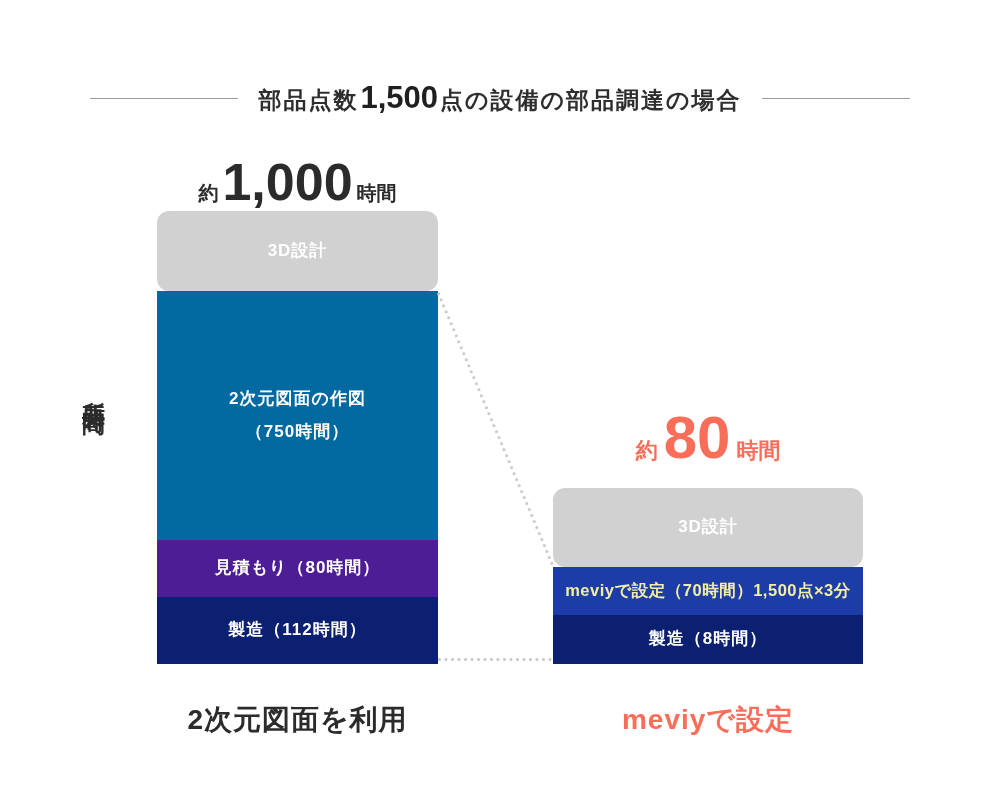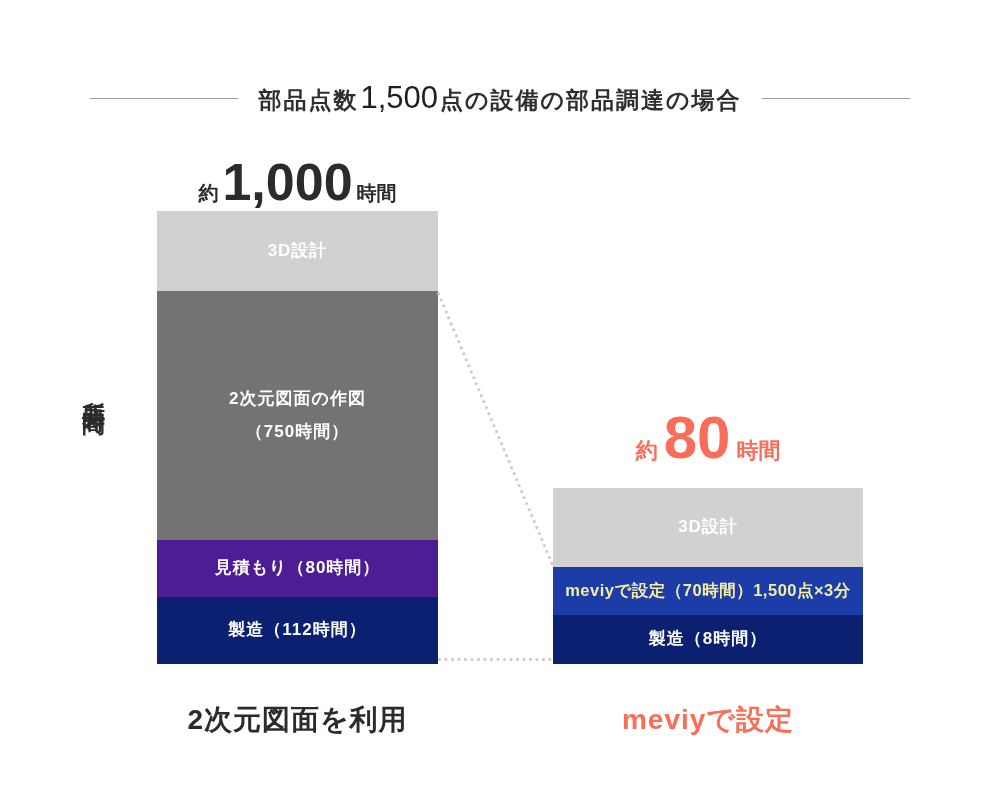--- a/index.html
+++ b/index.html
@@ -32,21 +32,21 @@
     color: #2e2e2e;
     font-size: 23px;
     font-weight: 700;
     letter-spacing: 2px;
     white-space: nowrap;
     display: flex;
     align-items: baseline;
   }
   .chart-title .hl {
     font-size: 31px;
-    font-weight: 400;
+    font-weight: 700;
     letter-spacing: 0;
     color: #1f1f1f;
     padding: 0 2px;
   }
 
   
   .y-label {
     position: absolute;
     left: 82px; top: 383px;
     writing-mode: vertical-rl;
@@ -90,22 +90,22 @@
     align-items: center;
     justify-content: center;
     color: #ffffff;
     font-weight: 700;
     font-size: 17px;
     letter-spacing: 1px;
     text-align: center;
     line-height: 1.9;
     white-space: nowrap;
   }
-  .seg-gray   { background: #d1d1d1; }
-  .seg-blue   { background: #737373; }
+  .seg-gray   { background: #d1d1d1; border-radius: 12px; }
+  .seg-blue   { background: #0369a1; }
   .seg-dgray  { background: #4c1d95; }
   .seg-navy   { background: #0b2070; }
   .seg-bblue  { background: #1c3ca8; color: #f3eea3; font-size: 16.5px; letter-spacing: 0.5px; }
 
   .s-2d-design { height: 80px; }
   .s-2d-draw   { height: 249px; }
   .s-2d-quote  { height: 57px; }
   .s-2d-mfg    { height: 67px; }
 
   .s-mv-design { height: 79px; }

